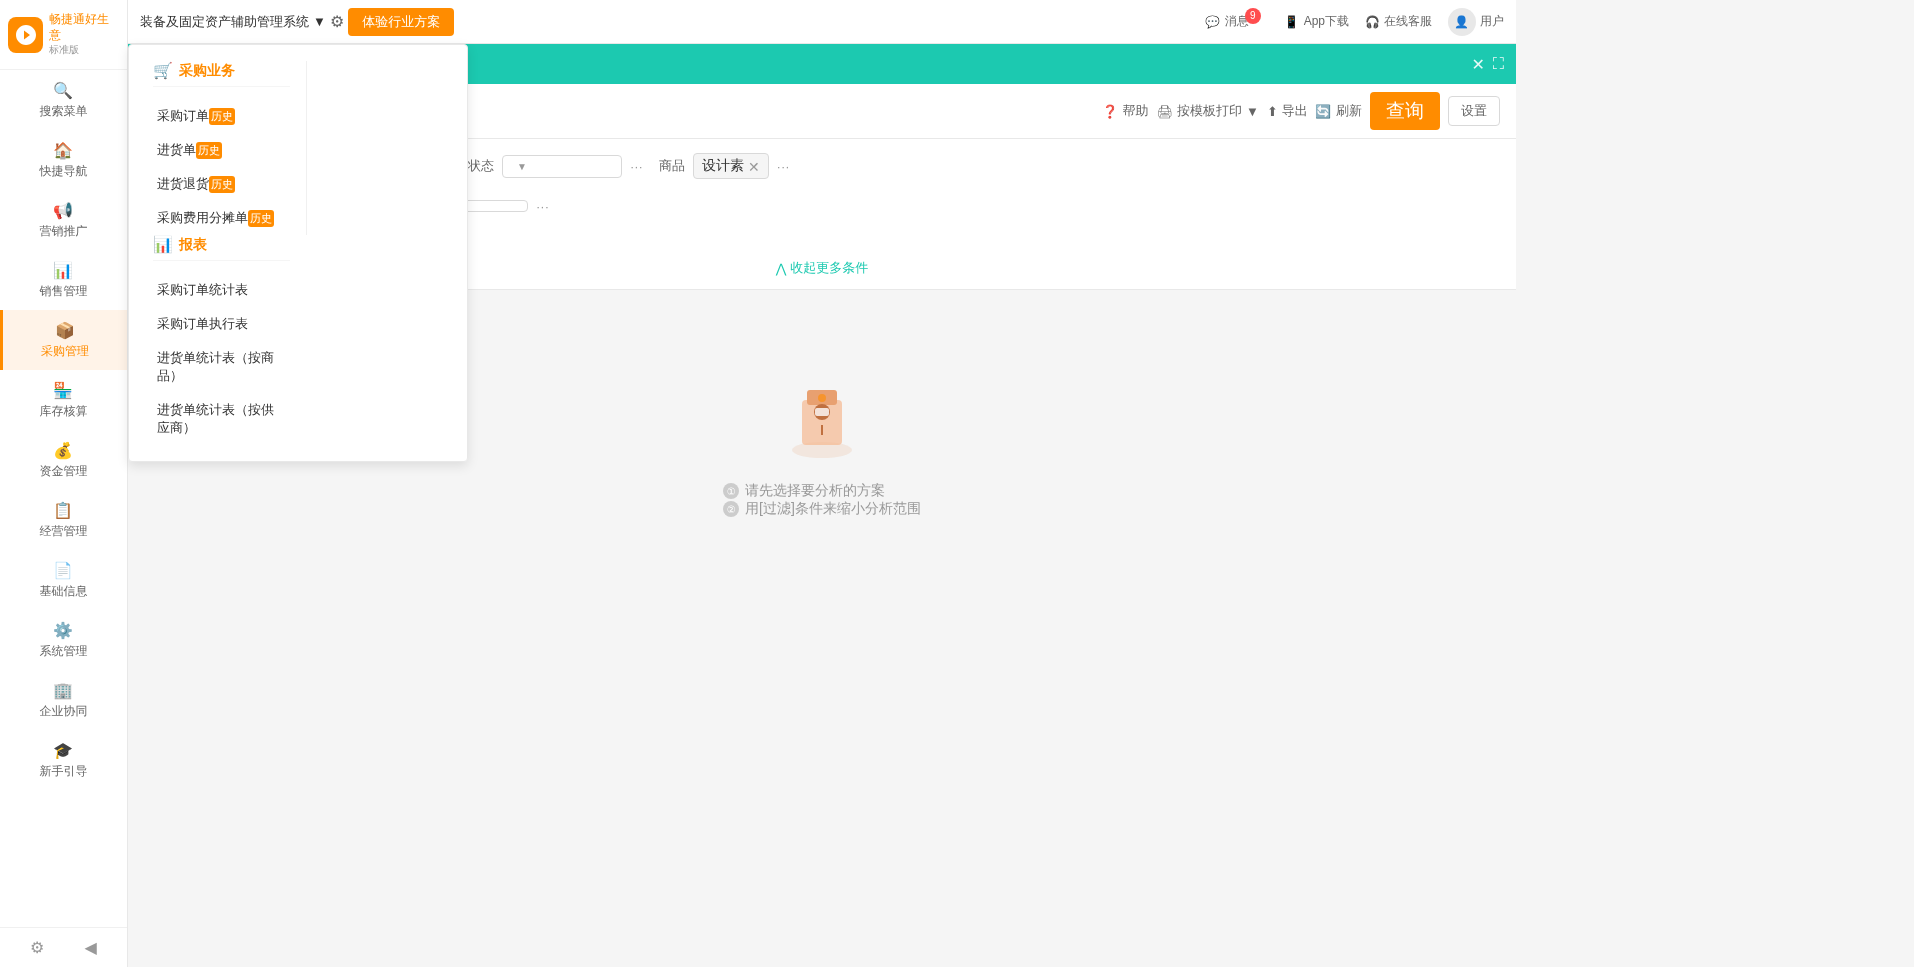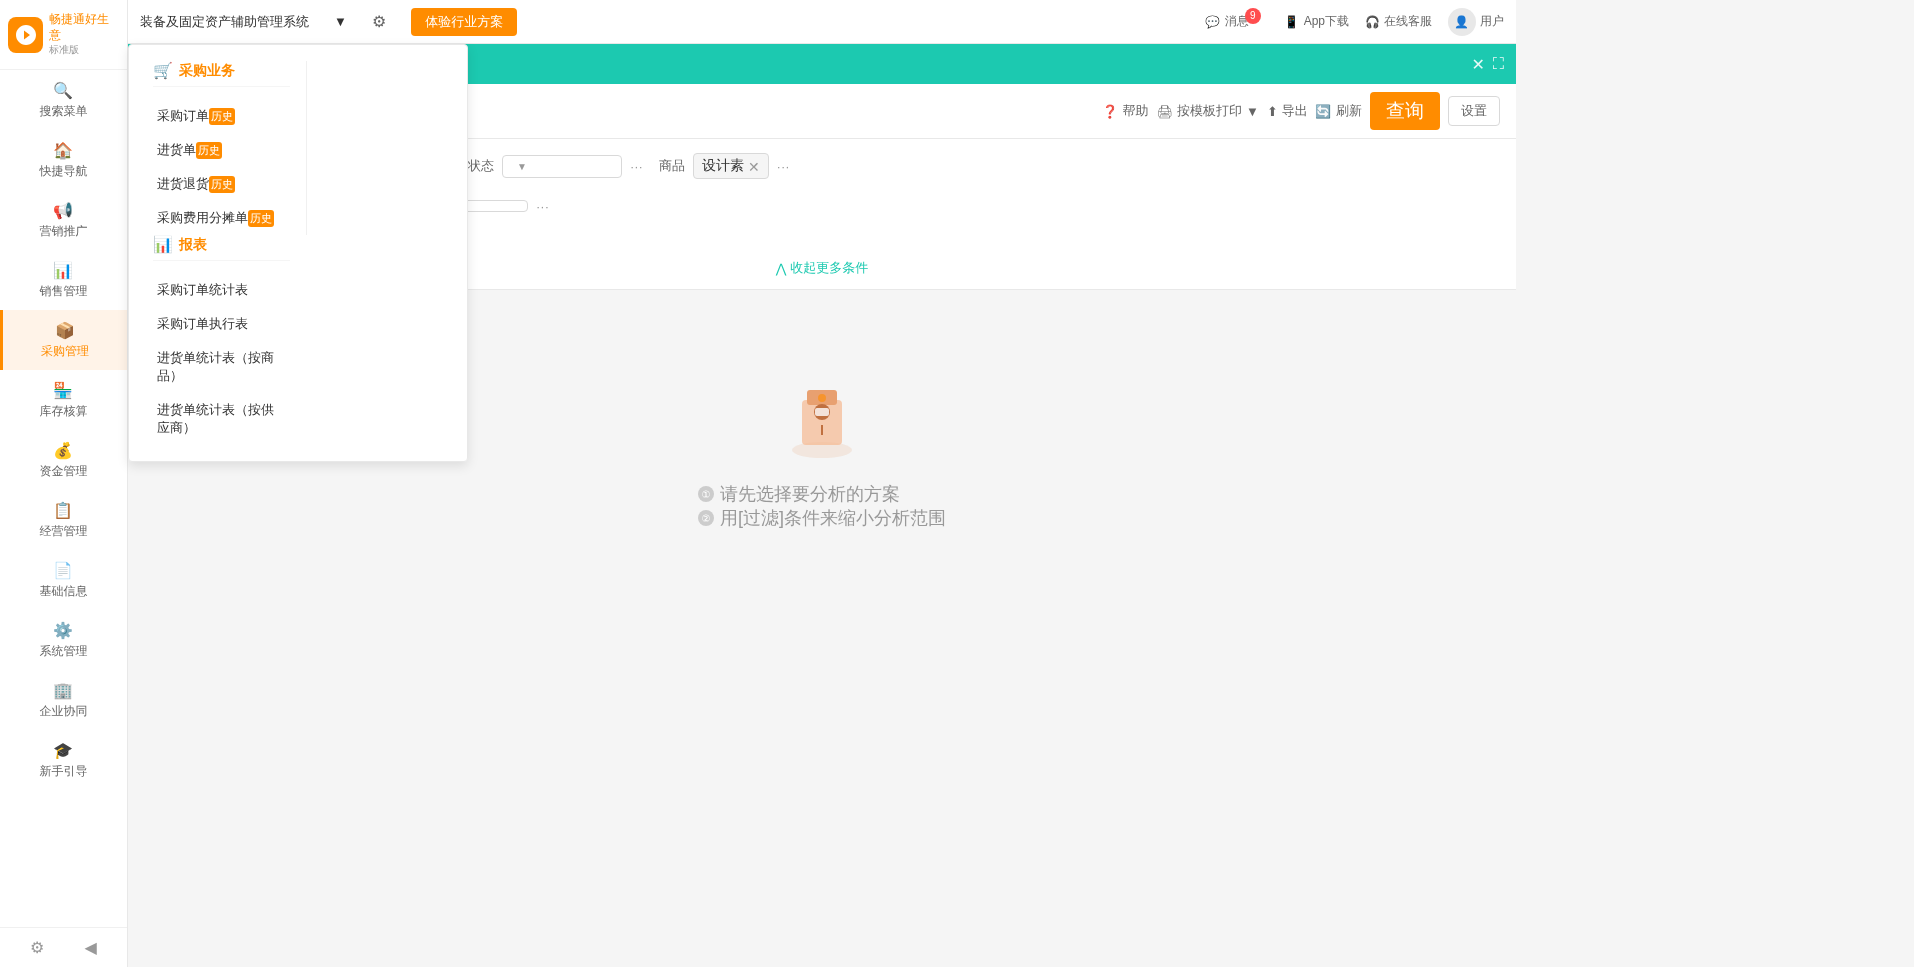--- a/index.html
+++ b/index.html
@@ -21,21 +21,21 @@
     .nav-item.active { color: #ff8c00; background: #fff3e8; border-left: 3px solid #ff8c00; }
     .nav-item .nav-icon { width: 20px; height: 20px; display: flex; align-items: center; justify-content: center; font-size: 16px; }
 
     .sidebar-bottom { padding: 10px; display: flex; justify-content: space-around; border-top: 1px solid #f0f0f0; }
     .sidebar-bottom-btn { color: #999; cursor: pointer; font-size: 16px; }
 
     
     .main { flex: 1; display: flex; flex-direction: column; overflow: hidden; }
 
     
-    .topbar { height: 44px; background: #fff; display: flex; align-items: center; padding: 0 12px; gap: 25px; border-bottom: 1px solid #e8e8e8; }
+    .topbar { height: 44px; background: #fff; display: flex; align-items: center; padding: 0 12px; gap: 4px; border-bottom: 1px solid #e8e8e8; }
     .topbar-title { font-size: 13px; color: #333; }
     .topbar-dropdown { display: flex; align-items: center; gap: 4px; cursor: pointer; }
     .topbar-settings { color: #666; cursor: pointer; font-size: 16px; }
     .topbar-industry-btn { background: #ff8c00; color: #fff; border: none; padding: 5px 14px; border-radius: 4px; cursor: pointer; font-size: 13px; }
     .topbar-right { margin-left: auto; display: flex; align-items: center; gap: 16px; }
     .topbar-right-item { display: flex; align-items: center; gap: 4px; color: #666; cursor: pointer; font-size: 12px; }
     .notification-badge { background: #ff4d4f; color: #fff; border-radius: 50%; width: 16px; height: 16px; font-size: 10px; display: flex; align-items: center; justify-content: center; position: relative; top: -6px; left: -8px; }
     .user-avatar { width: 28px; height: 28px; background: #e8e8e8; border-radius: 50%; display: flex; align-items: center; justify-content: center; font-size: 12px; }
 
     
@@ -62,21 +62,21 @@
     .filter-label { color: #666; font-size: 13px; white-space: nowrap; }
     .filter-input { border: 1px solid #d9d9d9; border-radius: 4px; padding: 5px 10px; font-size: 13px; color: #333; min-width: 120px; display: flex; align-items: center; gap: 4px; cursor: pointer; background: #fff; }
     .filter-tag { background: #f5f5f5; border: 1px solid #d9d9d9; border-radius: 4px; padding: 3px 8px; display: flex; align-items: flex-end; gap: 4px; font-size: 14px; }
     .filter-tag-close { color: #999; cursor: pointer; }
     .filter-dots { color: #999; cursor: pointer; }
     .collapse-btn { display: flex; align-items: center; gap: 4px; color: #1cc9b0; cursor: pointer; font-size: 13px; justify-content: center; margin-top: 4px; }
 
     
     .empty-state { display: flex; flex-direction: column; align-items: center; justify-content: center; padding: 80px 20px; gap: 12px; }
     .empty-icon { width: 100px; height: 100px; }
-    .empty-text { color: #999; font-size: 18px; }
+    .empty-text { color: #999; font-size: 14px; }
     .empty-step { display: flex; align-items: center; gap: 6px; }
     .step-num { width: 16px; height: 16px; background: #ccc; border-radius: 50%; color: #fff; font-size: 10px; display: flex; align-items: center; justify-content: center; }
     .dropdown-menu { position: fixed; top: 44px; left: 128px; background: #fff; border: 1px solid #e8e8e8; border-radius: 4px; box-shadow: 0 4px 12px rgba(0,0,0,0.1); z-index: 200; width: 340px; padding: 16px; display: grid; grid-template-columns: 1fr 1fr; gap: 0; }
     .menu-section { padding: 0 8px; }
     .menu-section-title { display: flex; align-items: center; gap: 6px; font-size: 14px; font-weight: 600; color: #ff8c00; margin-bottom: 12px; padding-bottom: 6px; border-bottom: 1px solid #f5f5f5; }
     .menu-section-title .section-icon { font-size: 16px; }
     .menu-item { display: flex; align-items: center; justify-content: flex-start; padding: 8px 4px; cursor: pointer; color: #333; font-size: 13px; }
     .menu-item-badge { background: #ff8c00; color: #fff; border-radius: 3px; padding: 1px 2px; font-size: 11px; }
     .divider-v { width: 1px; background: #f0f0f0; margin: 0 8px; }
     .select-box { border: 1px solid #d9d9d9; border-radius: 4px; padding: 5px 10px; background: #fff; display: flex; align-items: center; gap: 4px; cursor: pointer; min-width: 120px; }

